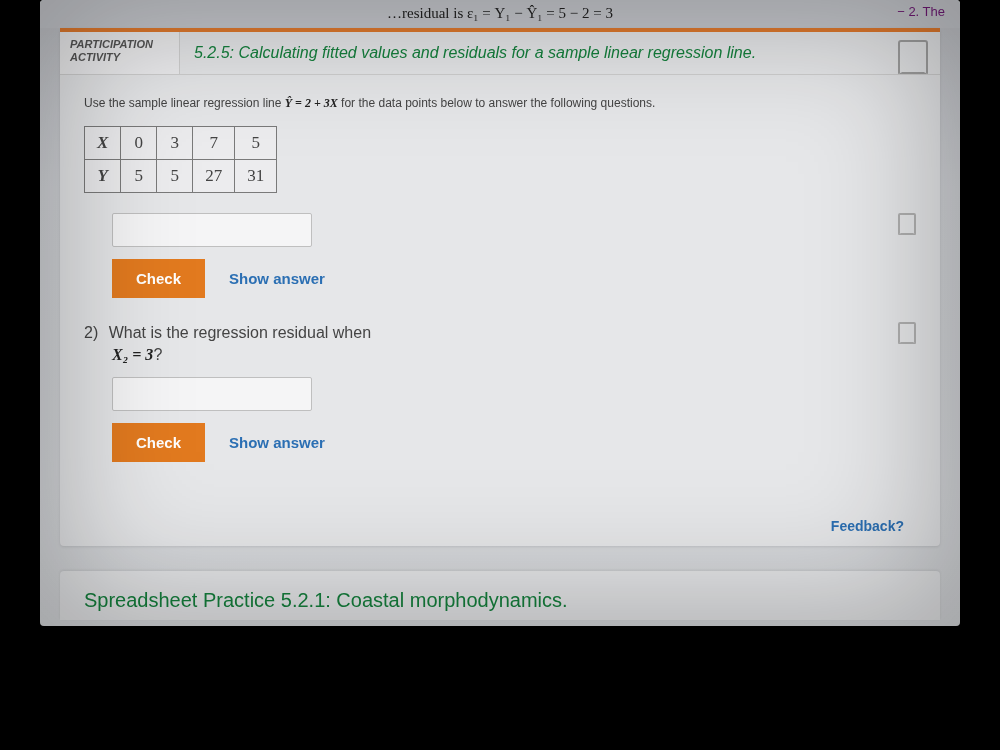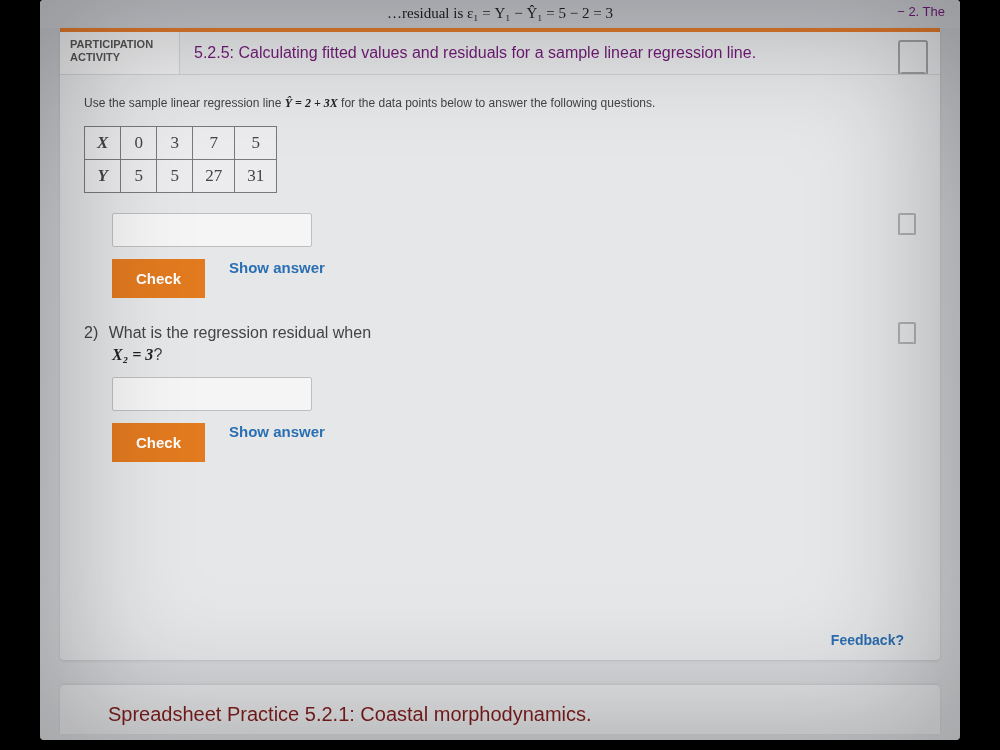--- a/index.html
+++ b/index.html
@@ -9,21 +9,21 @@
     width: 1000px;
     height: 750px;
     overflow: hidden;
     position: relative;
   }
   .screen {
     position: absolute;
     left: 40px;
     top: 0;
     width: 920px;
-    height: 740px;
+    height: 626px;
     background: linear-gradient(180deg, #c0c2c7 0%, #d2d4d8 30%, #d8dadd 100%);
     filter: blur(0.3px);
     border-radius: 4px;
     overflow: hidden;
   }
   .top-fragment {
     position: absolute;
     top: 0;
     left: 0;
     right: 0;
@@ -52,36 +52,37 @@
     background: #e6e7e9;
     border-radius: 4px;
     box-shadow: 0 1px 3px rgba(0,0,0,0.1);
   }
   .activity-header {
     display: flex;
     align-items: stretch;
     border-bottom: 1px solid #d0d0d0;
     border-top: 4px solid #e17a2e;
     background: #e6e7e9;
+    font-style: italic;
   }
   .activity-badge {
     background: #ededef;
     padding: 6px 10px;
     font-size: 11px;
     font-weight: bold;
     color: #555;
     line-height: 1.2;
     width: 120px;
     border-right: 1px solid #d0d0d0;
   }
   .activity-title {
     flex: 1;
     padding: 12px 14px;
     font-size: 16px;
-    color: #701a75;
+    color: #15803d;
   }
   .bookmark-icon {
     width: 30px;
     height: 34px;
     margin: 8px 12px 0 0;
     border: 2px solid #a0a0a0;
     border-radius: 3px 3px 0 0;
     position: relative;
     background: #e6e7e9;
   }
@@ -130,21 +131,21 @@
   .answer-input {
     width: 200px;
     height: 34px;
     border: 1px solid #bfbfbf;
     background: #f5f5f6;
     border-radius: 2px;
     margin: 0 0 12px 28px;
     padding: 4px 8px;
     font-size: 15px;
   }
-  .btn-row { margin-left: 28px; display: flex; align-items: flex-start; gap: 24px; }
+  .btn-row { margin-left: 28px; display: flex; align-items: center; gap: 24px; }
   .check-btn {
     background: #e27a1f;
     color: #fff;
     border: none;
     padding: 11px 24px;
     font-size: 15px;
     font-weight: bold;
     cursor: pointer;
   }
   .show-answer {
@@ -186,22 +187,21 @@
     left: 20px;
     right: 20px;
     bottom: 6px;
     background: #e6e7e9;
     border-radius: 4px 4px 0 0;
     padding: 18px 24px 8px 24px;
     box-shadow: 0 -1px 3px rgba(0,0,0,0.08);
   }
   .next-title {
     font-size: 20px;
-    color: #7f1d1d;
-    margin-left: 24px;
+    color: #15803d;
   }
   .vignette {
     position: absolute; inset: 0;
     pointer-events: none;
     box-shadow: inset 0 0 120px 30px rgba(0,0,0,0.25);
   }
 </style>
 </head>
 <body>
 

